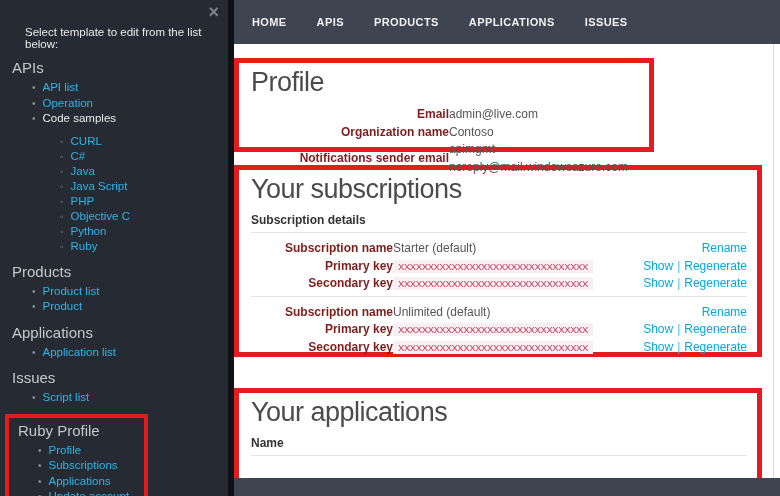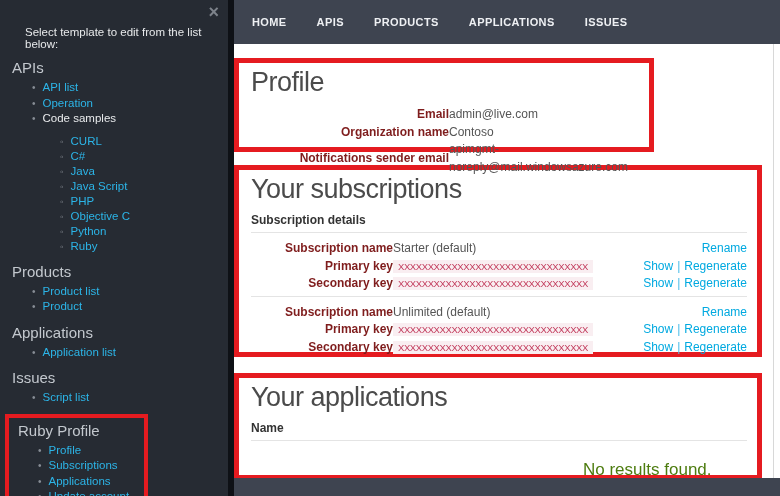--- a/index.html
+++ b/index.html
@@ -53,21 +53,21 @@
     color:#eef0f3; font-size:11px; font-weight:700; letter-spacing:.4px;
     padding:0 15px; cursor:pointer; line-height:44px;
   }
   .content {
     flex:1; margin-right:6px; border-right:1px solid #d8d8d8;
     overflow:hidden; background:#fff;
   }
   .box { border:5px solid #e51b20; padding:2px 10px 6px 12px; }
   .box-profile { width:420px; height:94px; margin-top:14px; }
   .box-subs   { width:528px; height:192px; margin-top:13px; }
-  .box-apps   { width:528px; height:107px; margin-top:16px; }
+  .box-apps   { width:528px; height:107px; margin-top:31px; }
   .sec-title {
     font-size:27px; font-weight:300; color:#4b4b4b;
     margin:0 0 7px 0; letter-spacing:-.5px; line-height:34px;
   }
   .row { display:flex; font-size:12px; line-height:17.5px; align-items:center; }
   .row .lbl { font-weight:700; color:#7f1d1d;text-align:right; }
   .profile-rows .lbl { width:198px; min-width:198px; }
   .subs-rows .lbl { width:142px; min-width:142px; }
   .row .val { color:#555; flex:1; }
   .masked {

